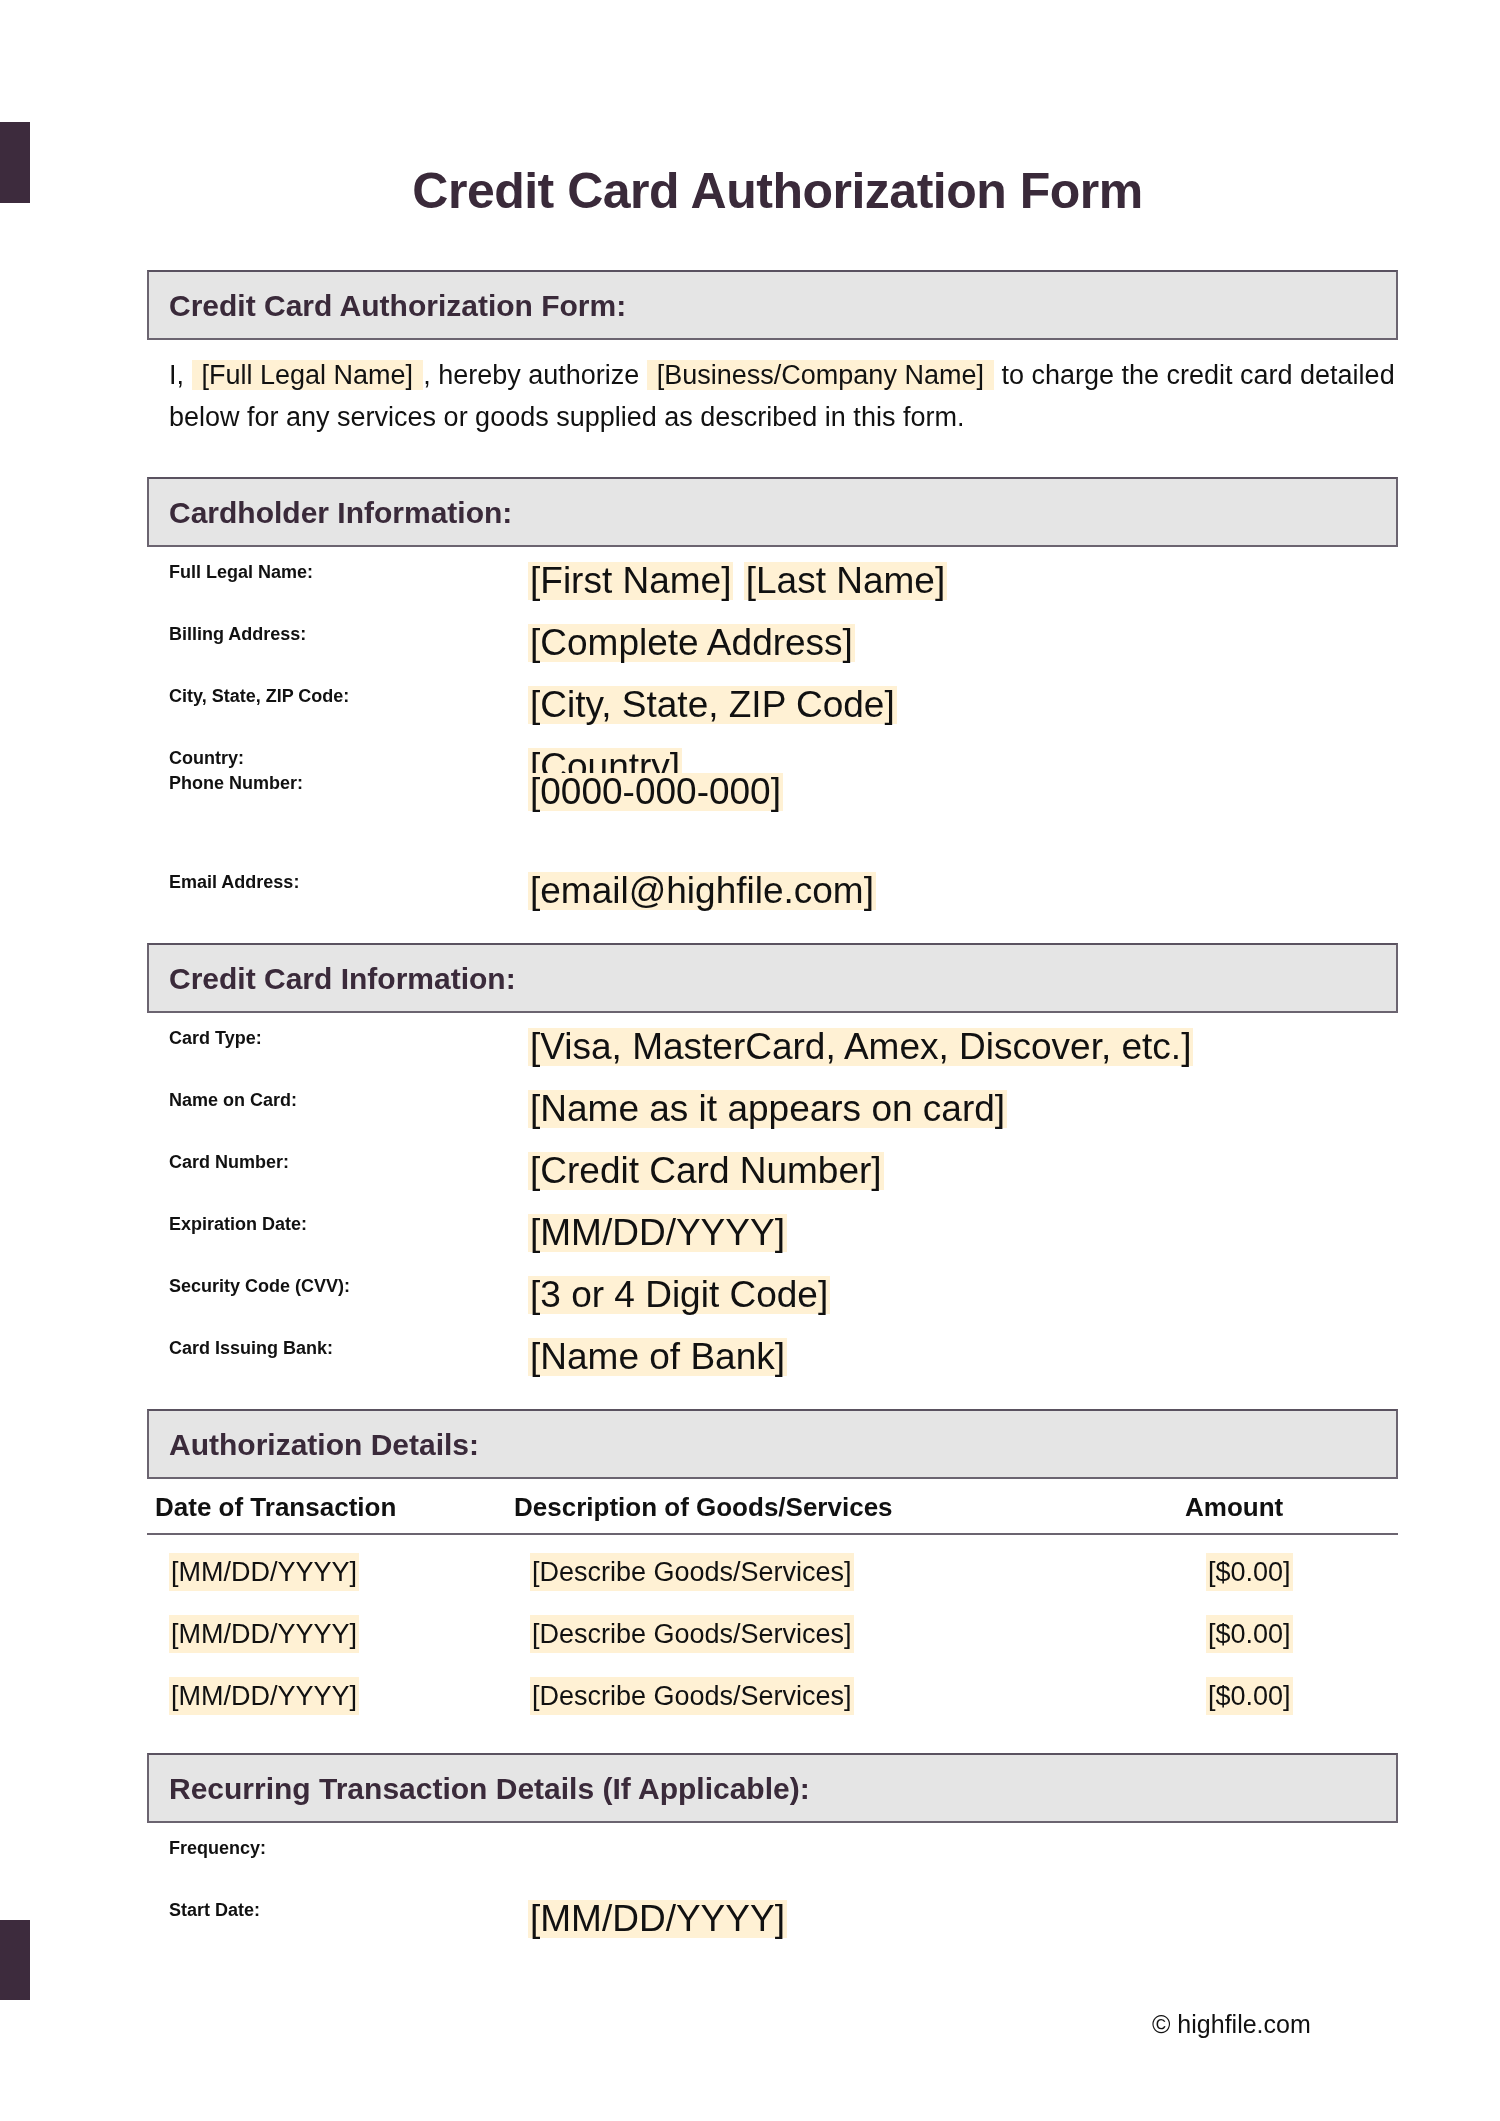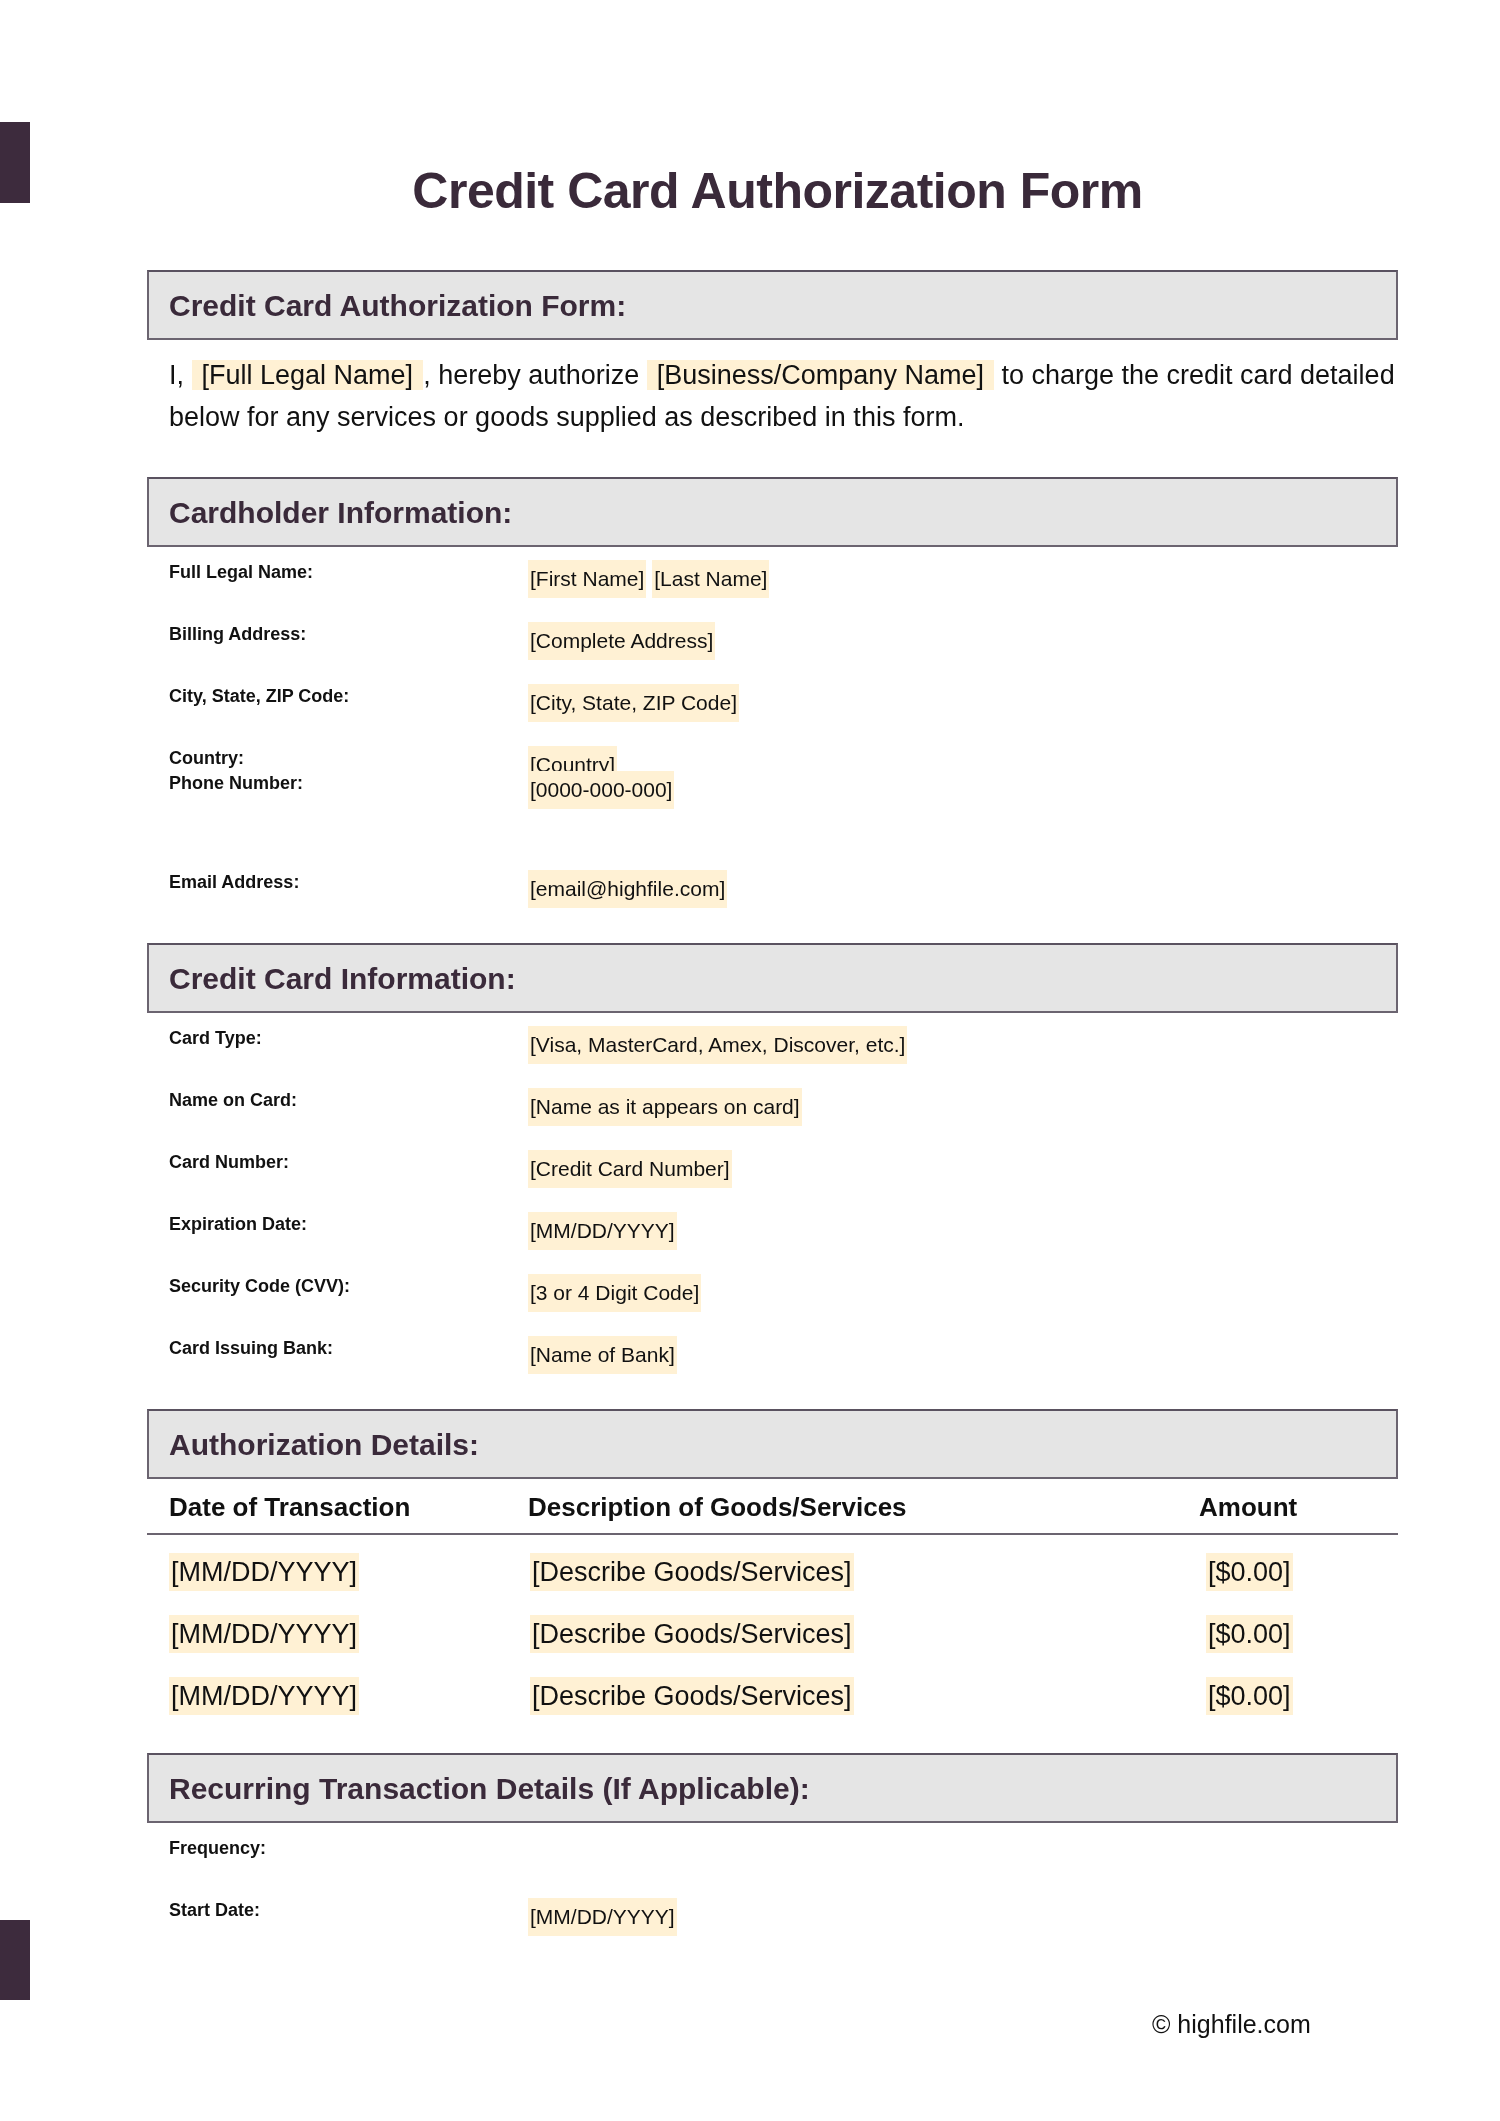--- a/index.html
+++ b/index.html
@@ -28,25 +28,25 @@
     position: absolute; left: 169px; top: 354px; width: 1230px;
     font-size: 27px; line-height: 42px; color: #111;
   }
   .hl { background: #fff1d4; padding: 0 10px; }
 
   .field-row { position: absolute; left: 169px; width: 1230px; height: 40px; }
   .field-label {
     position: absolute; left: 0; top: 0; font-size: 18px; font-weight: bold; color: #111;
   }
   .field-value {
-    position: absolute; left: 359px; top: -2px; font-size: 21px; color: #111;
+    position: absolute; left: 359px; top: -2px; font-size: 37px; color: #111;
   }
   .field-value .hl { display: inline-block; padding: 2px 2px; line-height: 34px; }
 
-  .table-head { position: absolute; left: 169px; width: 1230px; top: 1492px; height: 40px; }
+  .table-head { position: absolute; left: 155px; width: 1230px; top: 1492px; height: 40px; }
   .th { position: absolute; top: 0; font-size: 26px; font-weight: bold; color: #111; }
   .th-date { left: 0; }
   .th-desc { left: 359px; }
   .th-amount { left: 1030px; }
   .table-divider { position: absolute; left: 147px; top: 1533px; width: 1251px; height: 2px; background: #6b6470; }
 
   .t-row { position: absolute; left: 169px; width: 1230px; height: 40px; }
   .td { position: absolute; top: -2px; font-size: 27px; color: #111; }
   .td .hl { display: inline-block; padding: 2px 2px; line-height: 34px; }
   .td-date { left: 0; }

